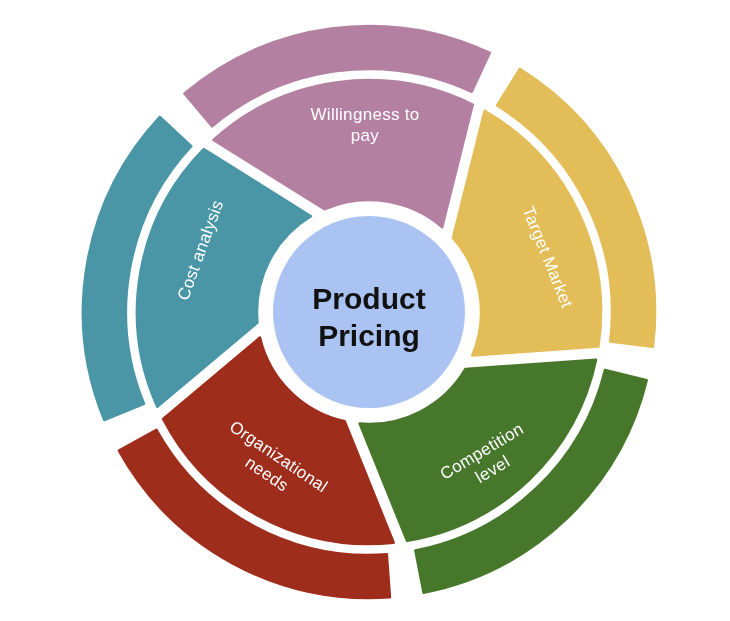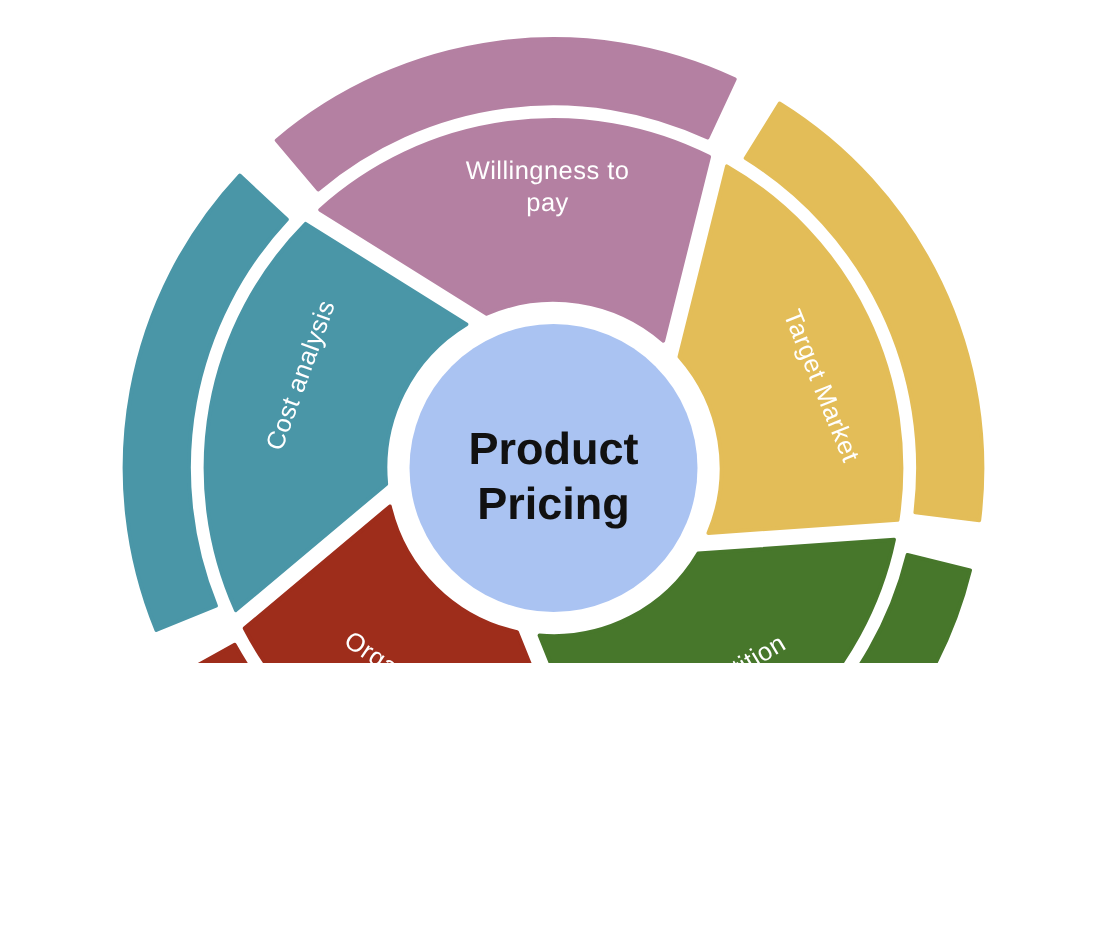--- a/index.html
+++ b/index.html
@@ -4,21 +4,21 @@
 <style>
   html, body {
     margin: 0;
     padding: 0;
     background: #ffffff;
     font-family: "Liberation Sans", sans-serif;
   }
   .stage {
     position: relative;
     width: 730px;
-    height: 442px;
+    height: 621px;
     background: #ffffff;
     overflow: hidden;
   }
   svg { display: block; }
   .seg-label {
     font-family: "Liberation Sans", sans-serif;
     letter-spacing: 0.3px;
   }
   .center-label {
     font-family: "Liberation Sans", sans-serif;

